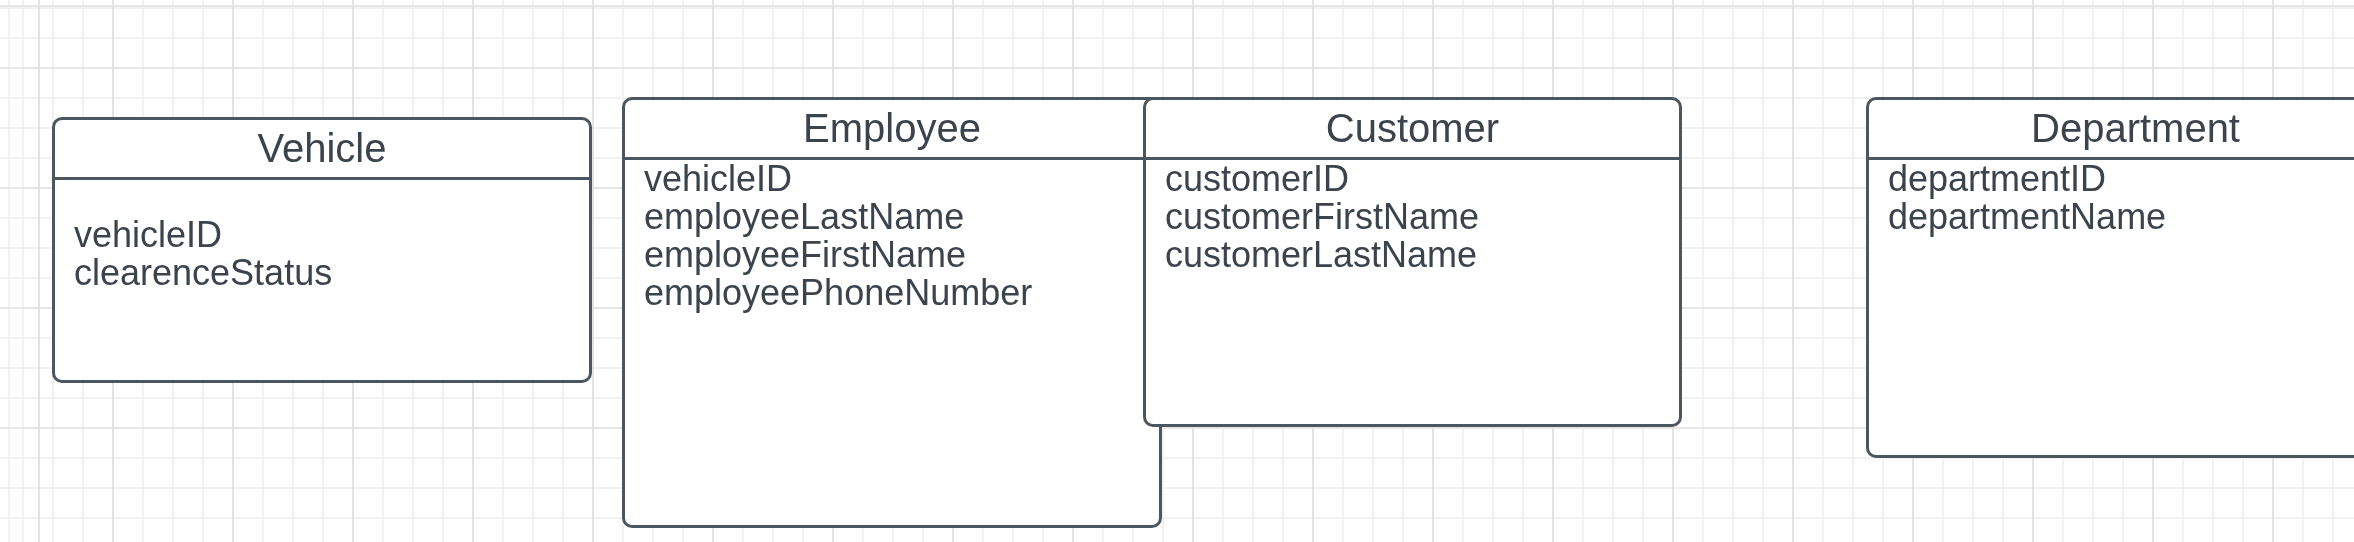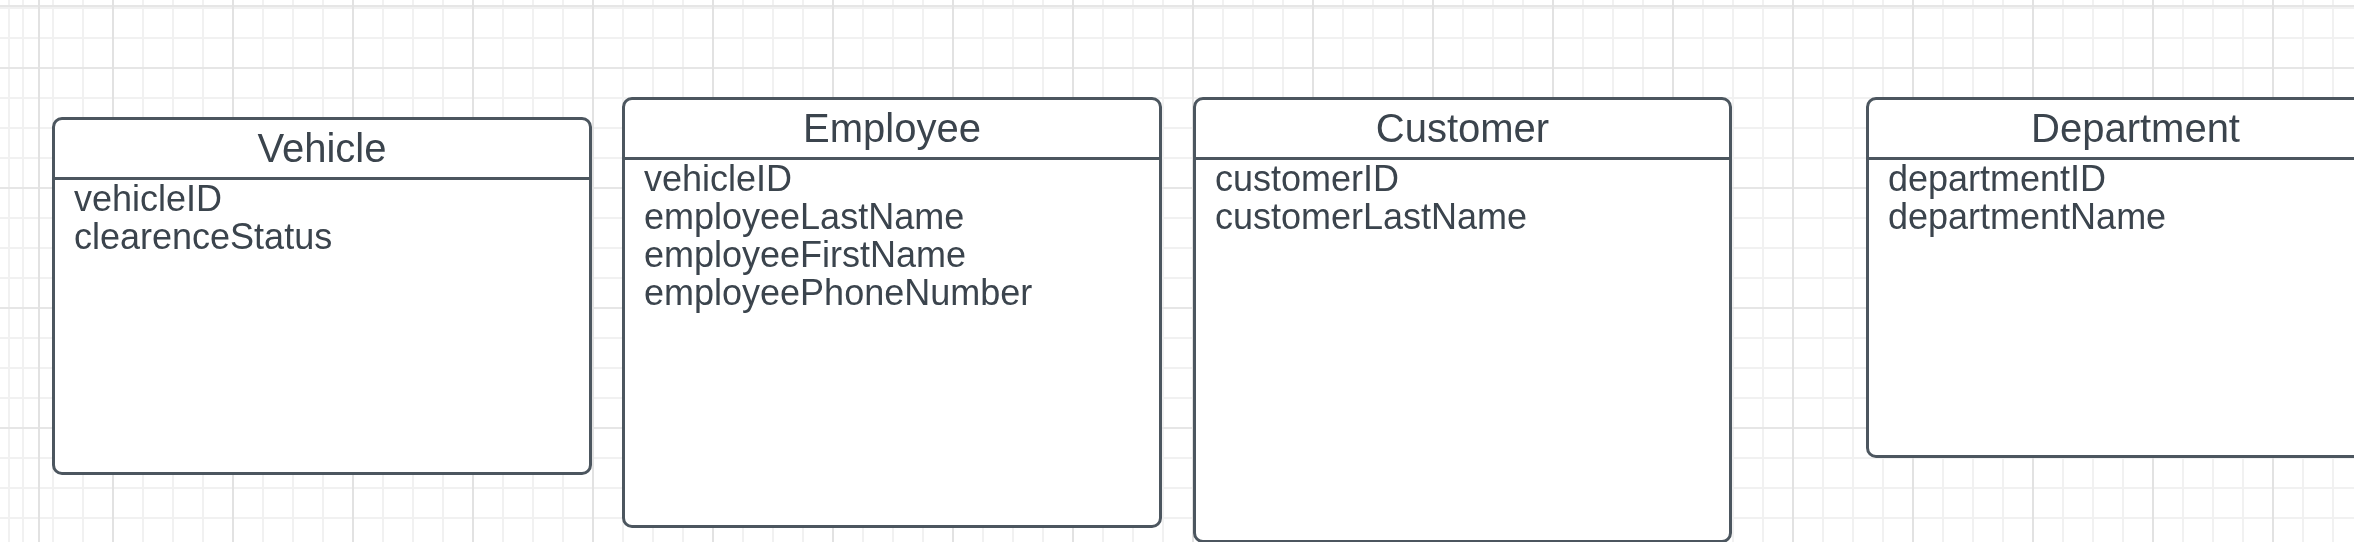--- a/index.html
+++ b/index.html
@@ -51,23 +51,23 @@
     display: flex;
     flex-direction: column;
     justify-content: flex-start;
     padding-left: 19px;
     font-size: 36px;
     line-height: 38px;
   }
   .attr {
     white-space: nowrap;
   }
-  .entity-vehicle    { left:   52px; top: 117px; width: 540px; height: 358px; }
+  .entity-vehicle    { left:   52px; top: 117px; width: 540px; height: 266px; gap: 36px; }
   .entity-employee   { left:  622px; top:  97px; width: 540px; height: 431px; }
-  .entity-customer   { left: 1193px; top:  97px; width: 539px; height: 446px; }
+  .entity-customer   { left: 1143px; top:  97px; width: 539px; height: 330px; }
   .entity-department { left: 1866px; top:  97px; width: 539px; height: 361px; }
 </style>
 </head>
 <body>
 
 <div class="canvas">
 
   <div class="entity entity-vehicle">
     <div class="entity-title">Vehicle</div>
     <div class="entity-body">
@@ -83,20 +83,21 @@
         <div class="attr">employeeLastName</div>
         <div class="attr">employeeFirstName</div>
         <div class="attr">employeePhoneNumber</div>
       </div>
   </div>
 
   <div class="entity entity-customer">
     <div class="entity-title">Customer</div>
     <div class="entity-body">
         <div class="attr">customerID</div>
+        <div class="attr">customerFirstName</div>
         <div class="attr">customerLastName</div>
       </div>
   </div>
 
   <div class="entity entity-department">
     <div class="entity-title">Department</div>
     <div class="entity-body">
         <div class="attr">departmentID</div>
         <div class="attr">departmentName</div>
       </div>

